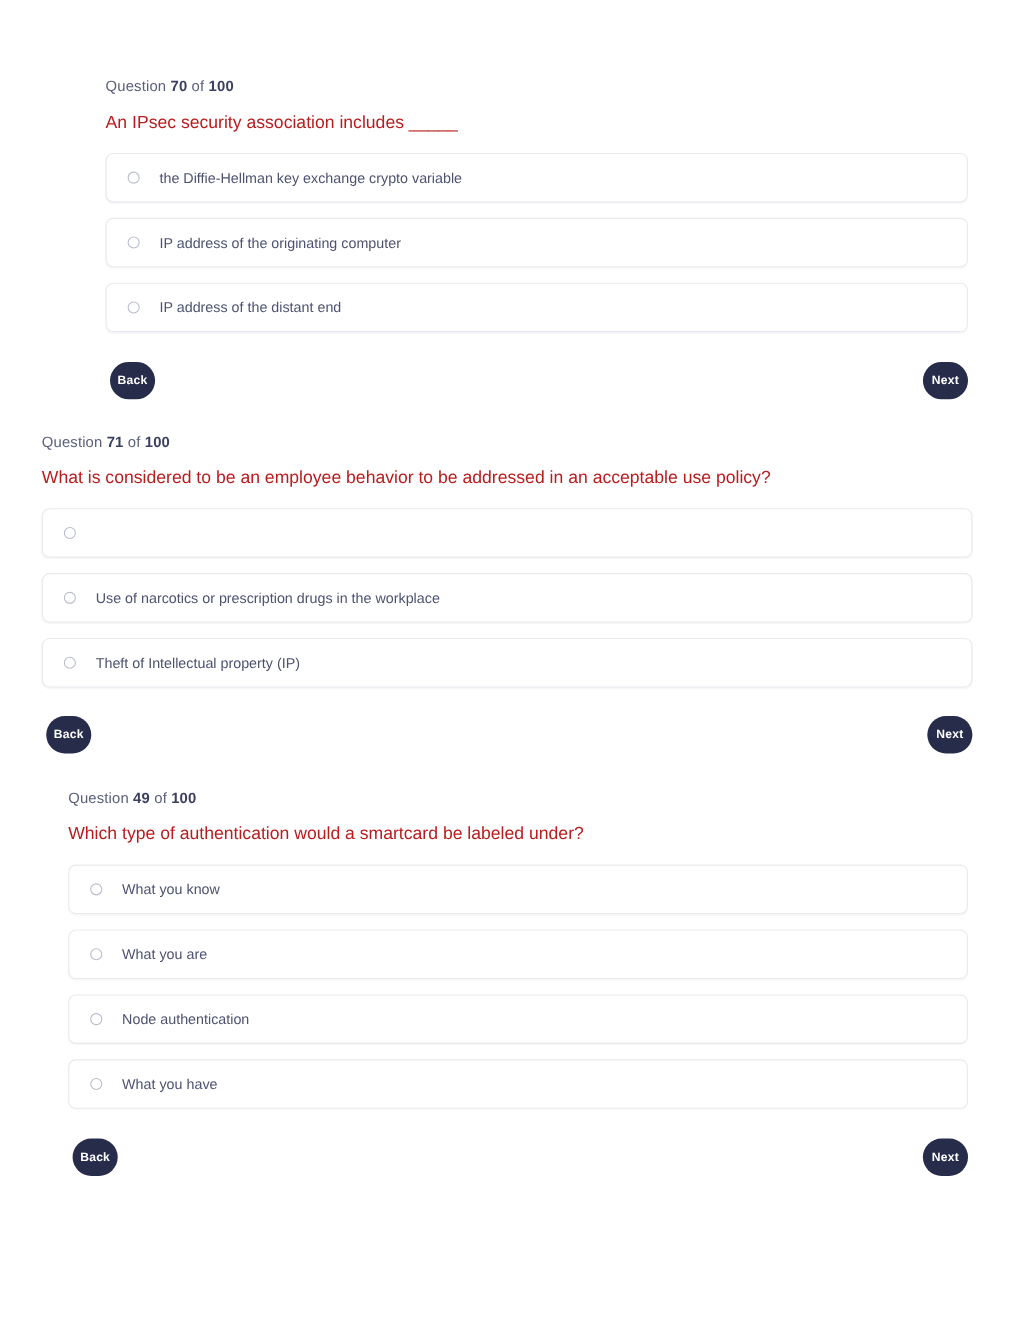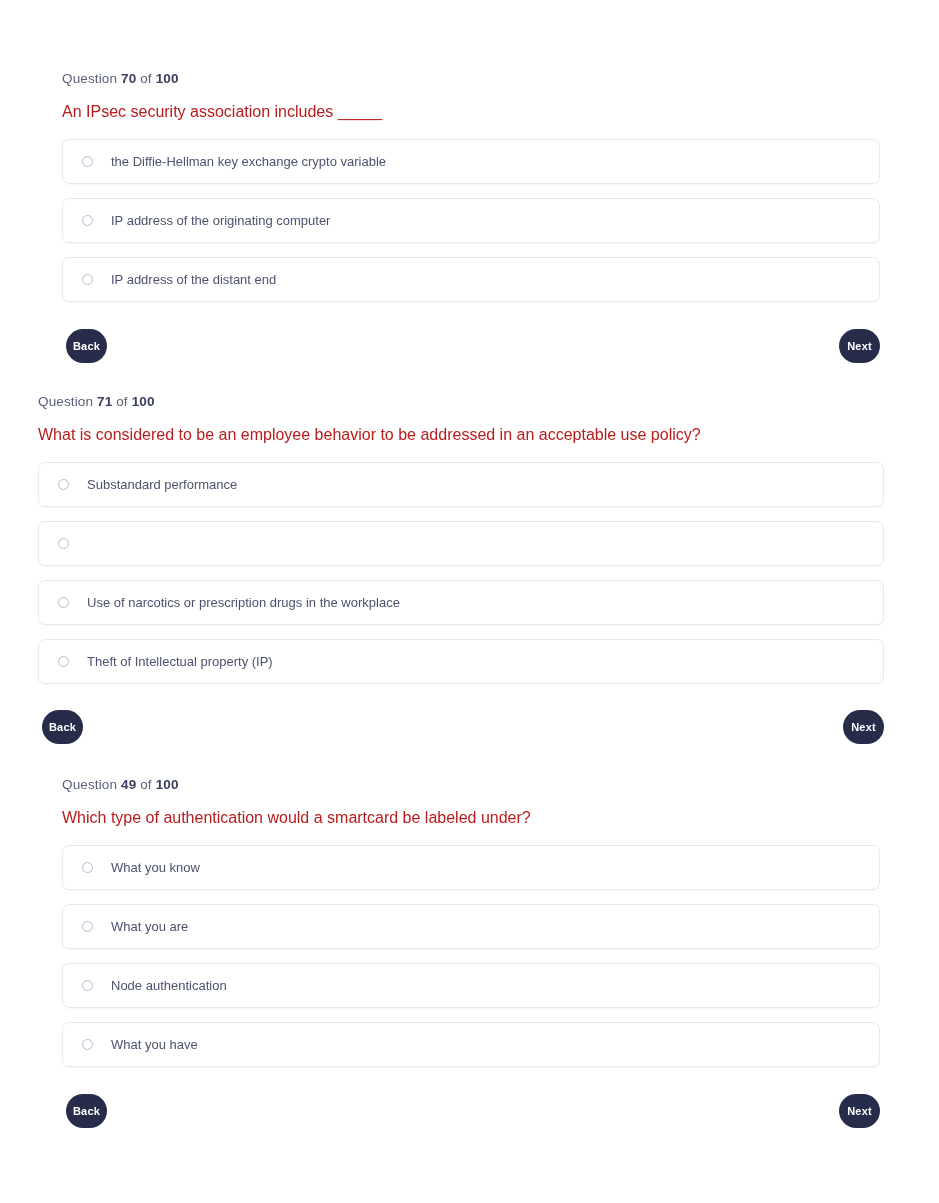--- a/index.html
+++ b/index.html
@@ -21,21 +21,21 @@
     min-height: 1203px;
     background: #ffffff;
     padding-top: 70px;
     position: relative;
   }
 
   
   .qblock {
     margin-bottom: 0;
   }
-  .qblock.b1 { padding-left: 62px; padding-right: 59px; }
+  .qblock.b1 { padding-left: 96px; padding-right: 59px; }
   .qblock.b2 { padding-left: 38px; padding-right: 55px; margin-top: 30px; }
   .qblock.b3 { padding-left: 62px; padding-right: 59px; margin-top: 32px; }
 
   .q-header {
     font-size: 13.5px;
     line-height: 18px;
     color: #5a5f7a;
     letter-spacing: 0.01em;
     margin-bottom: 14px;
   }
@@ -154,24 +154,20 @@
       <span>Question</span>
       <span class="num">71</span>
       <span>of</span>
       <span class="num">100</span>
     </div>
     <div class="q-text">What is considered to be an employee behavior to be addressed in an acceptable use policy?</div>
 
     <div class="options">
       <div class="option">
         <span class="radio"></span>
-        <span class="option-label">Substandard performance</span>
-      </div>
-      <div class="option">
-        <span class="radio"></span>
       </div>
       <div class="option">
         <span class="radio"></span>
         <span class="option-label">Use of narcotics or prescription drugs in the workplace</span>
       </div>
       <div class="option">
         <span class="radio"></span>
         <span class="option-label">Theft of Intellectual property (IP)</span>
       </div>
     </div>

